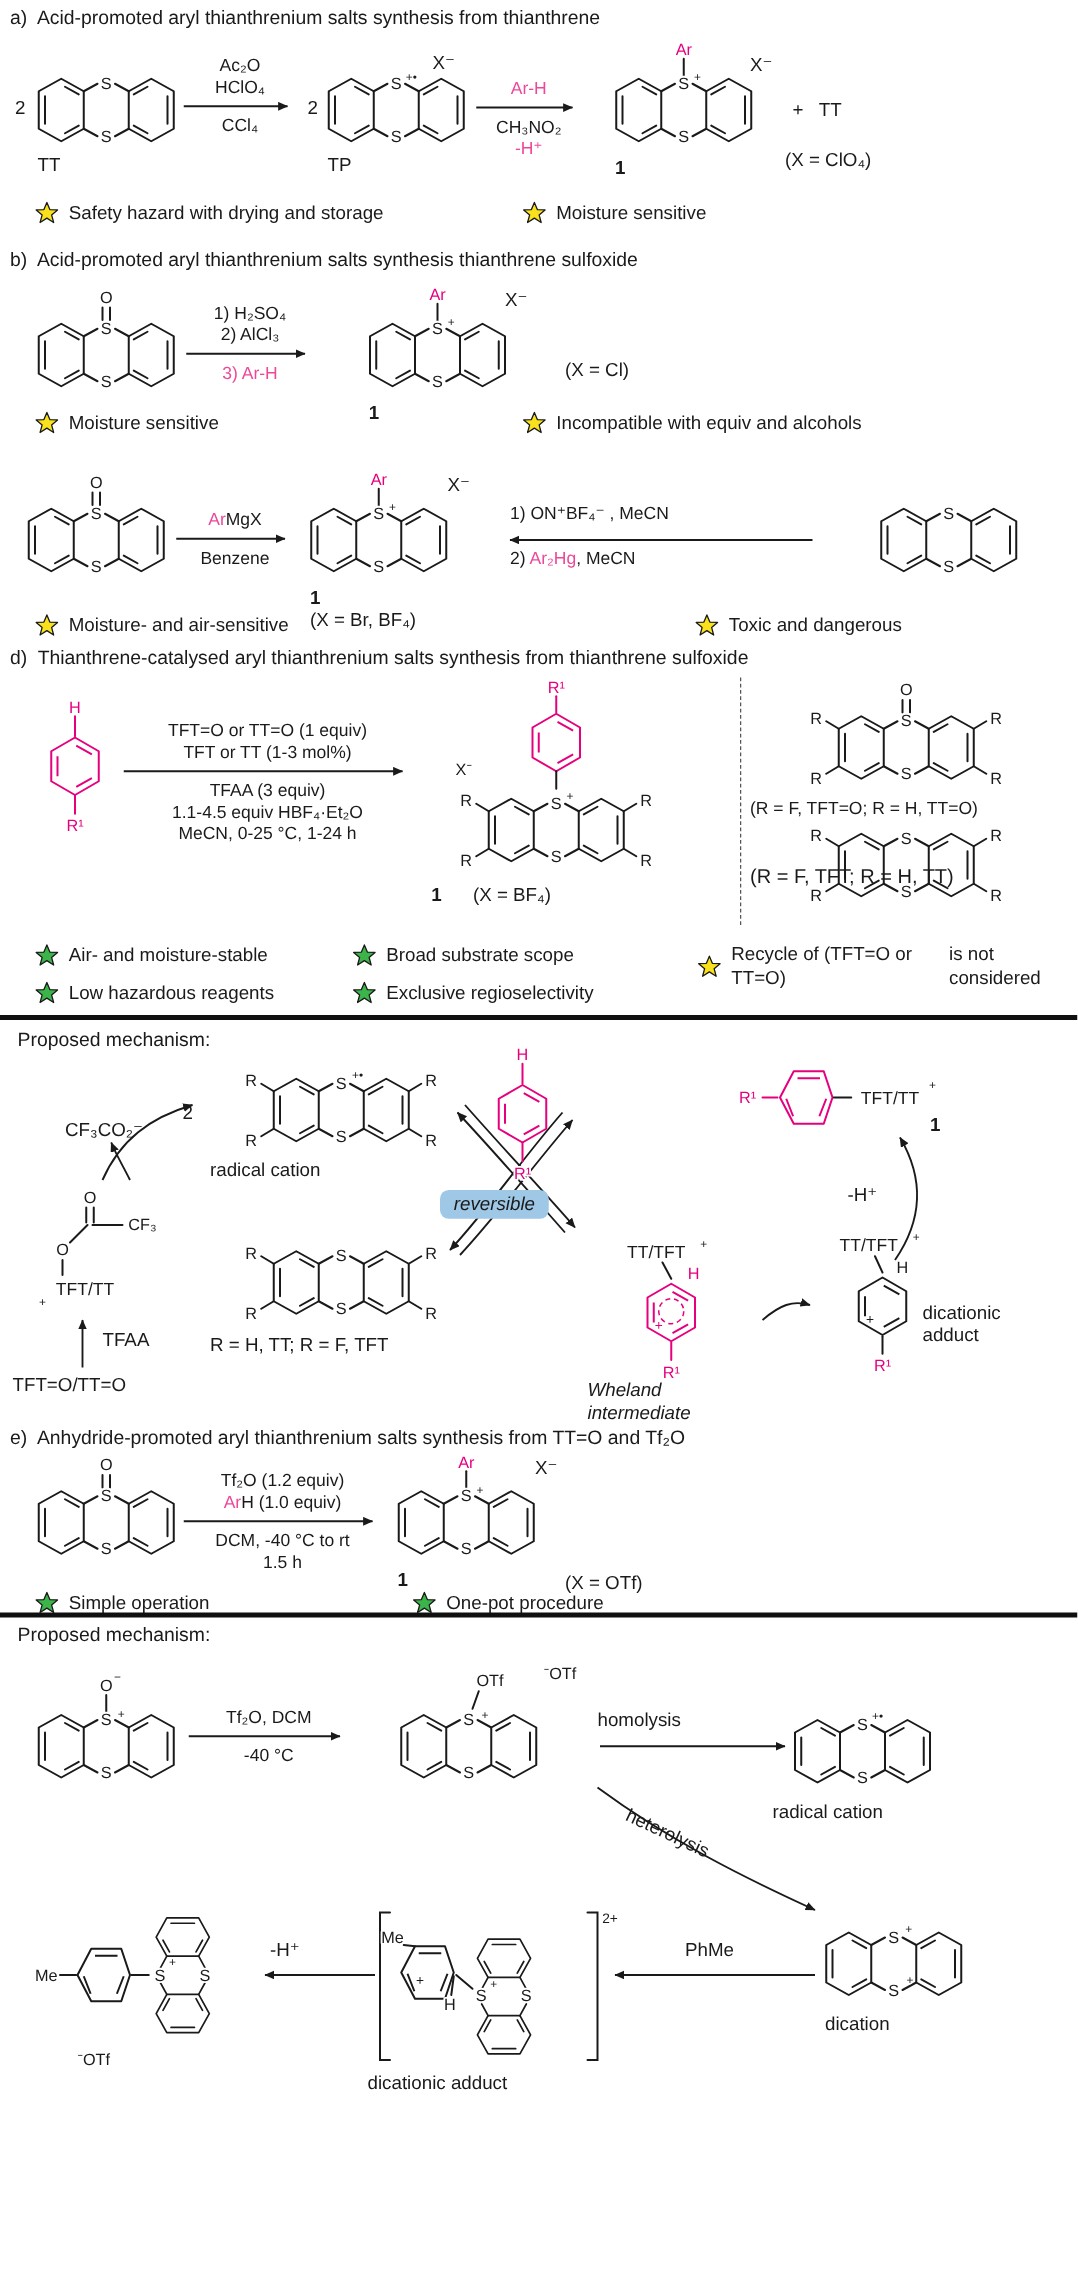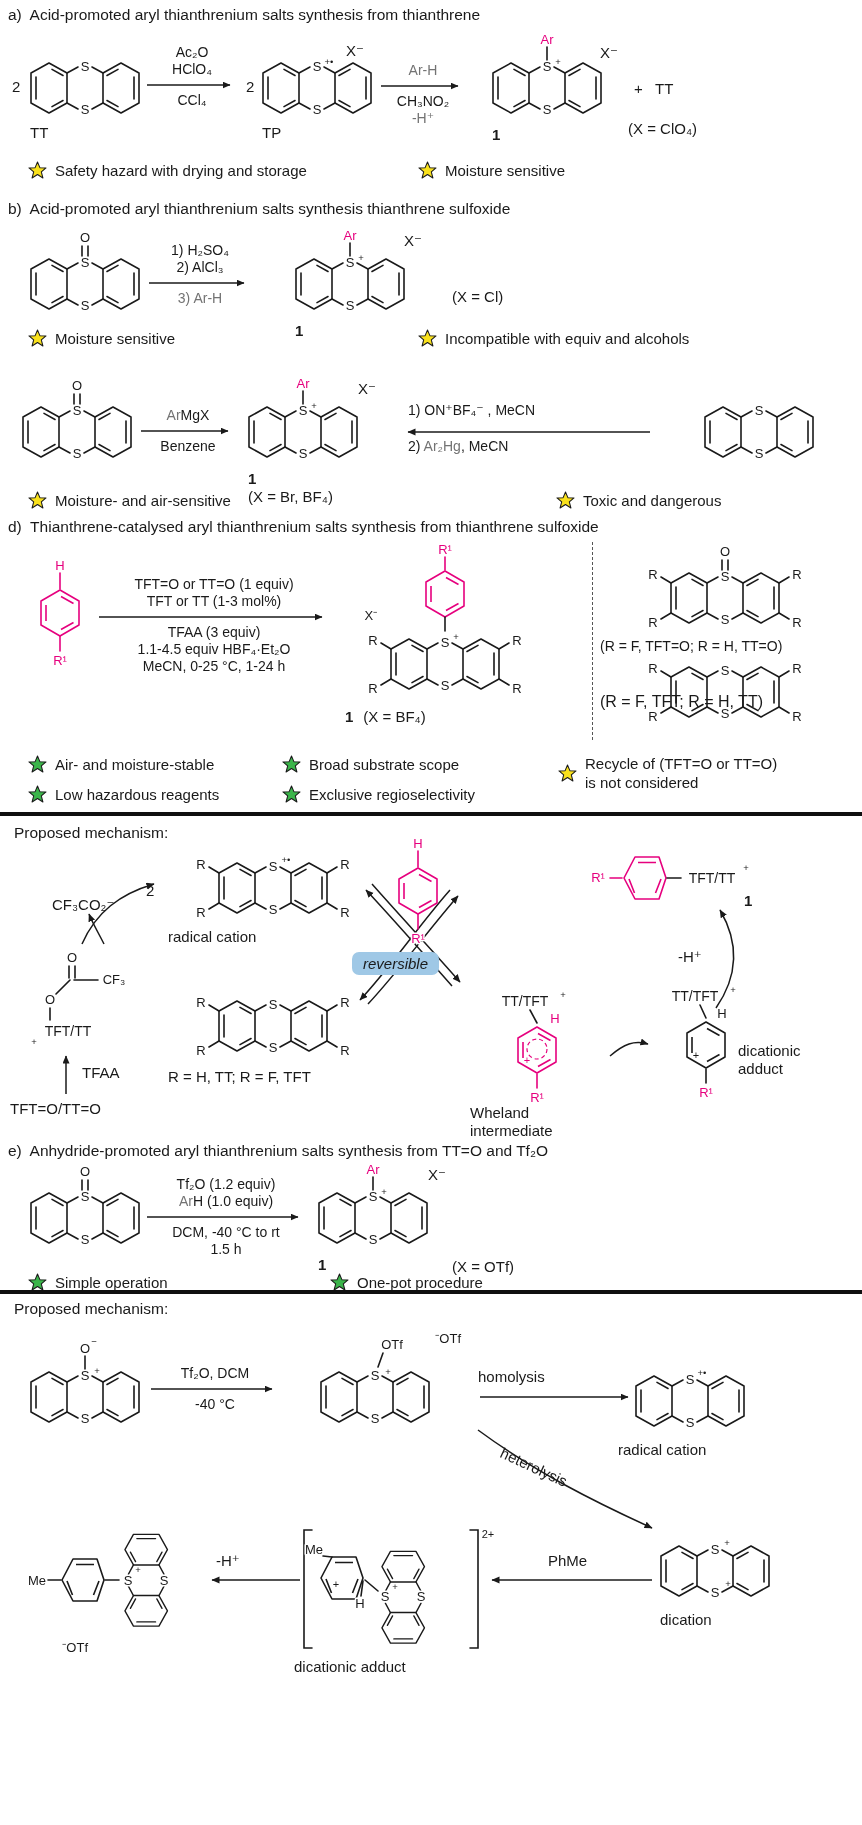--- a/index.html
+++ b/index.html
@@ -2,31 +2,31 @@
 <html><head>
 <meta charset="utf-8">
 <title>Aryl thianthrenium salts synthesis scheme</title>
 <style>
 *{margin:0;padding:0;box-sizing:border-box}
 body{background:#fff;font-family:"Liberation Sans","DejaVu Sans",sans-serif;color:#1a1a1a}
 #page{position:relative;width:862px;height:1825px;background:#fff;overflow:hidden}
 .head{position:absolute;font-size:15.5px;white-space:pre}
 .lbl{position:absolute;font-size:15px;white-space:pre;line-height:17px}
 .c{text-align:left}
-.mg{color:#737373}
+.mg{color:#ec4899}
 .bold{font-weight:700}
-.it{}
+.it{font-style:italic}
 .rxn{position:absolute;display:flex;flex-direction:column;align-items:center;font-size:14px;line-height:17px;white-space:pre}
 .rxn svg{display:block;margin:2px 0}
 .rxn line{stroke:#1a1a1a;stroke-width:1.5}
 .bullet{position:absolute;display:flex;align-items:center;gap:8px;font-size:15px;line-height:19px}
 .bullet .star{flex:0 0 auto;margin-top:1px}
 .star{color:#f9e11c}
 .star.g{color:#3bb54a}
-.col{display:flex;flex-direction:column}
+.col{display:flex;flex-direction:row}
 .struct{position:absolute;overflow:visible}
 .struct .b{stroke:#1a1a1a;stroke-width:1.6;fill:none;stroke-linecap:round}
 .struct .bm{stroke:#e6007e;stroke-width:1.6;fill:none;stroke-linecap:round}
 .struct text{font-family:"Liberation Sans",sans-serif;font-size:13px;fill:#1a1a1a;text-anchor:middle;paint-order:stroke;stroke:#fff;stroke-width:3px;stroke-linejoin:round}
 .struct text.mgt{fill:#e6007e}
 .struct text.chg{font-size:9.5px;stroke-width:2px}
 .struct text.pl{font-size:11px;stroke-width:2px}
 .struct text.big{font-size:14px}
 .dashc{fill:none;stroke:#e6007e;stroke-width:1.2;stroke-dasharray:4 3}
 .sep{position:absolute;left:0;width:862px;height:3.5px;background:#101010}
@@ -275,21 +275,21 @@
   <use href="#sym-tt" x="45" y="92"></use>
   <text x="100" y="107">S</text>
   <text class="chg" x="111" y="100">+</text>
   <text x="100" y="149.5">S</text>
   <path class="b" d="M46,109 L36,103 M46,139 L36,145 M154,109 L164,103 M154,139 L164,145"></path>
   <text x="28" y="105">R</text>
   <text x="28" y="153">R</text>
   <text x="172" y="105">R</text>
   <text x="172" y="153">R</text>
 </svg>
-<div class="lbl c" style="left:345px;top:708px;width:200px"><span class="bold">1</span><span style="margin-left:10px">(X = BF₄)</span></div>
+<div class="lbl c" style="left:345px;top:708px;width:200px"><span class="bold">1</span><span style="margin-left:25px">(X = BF₄)</span></div>
 
 <div class="vdash" style="left:592px;top:542px;height:198px"></div>
 
 <svg class="struct" style="left:620px;top:540px" width="210" height="96">
   <text x="105" y="16">O</text>
   <path class="b" d="M102,20 L102,30 M108,20 L108,30"></path>
   <use href="#sym-tt" x="50" y="26"></use>
   <text x="105" y="41">S</text>
   <text x="105" y="83.5">S</text>
   <path class="b" d="M51,43 L41,37 M51,73 L41,79 M159,43 L169,37 M159,73 L169,79"></path>

